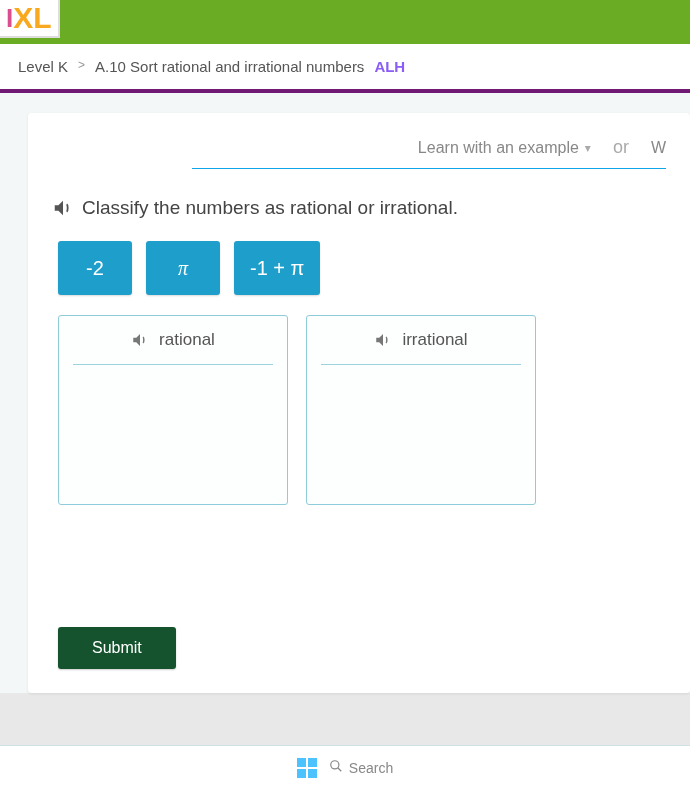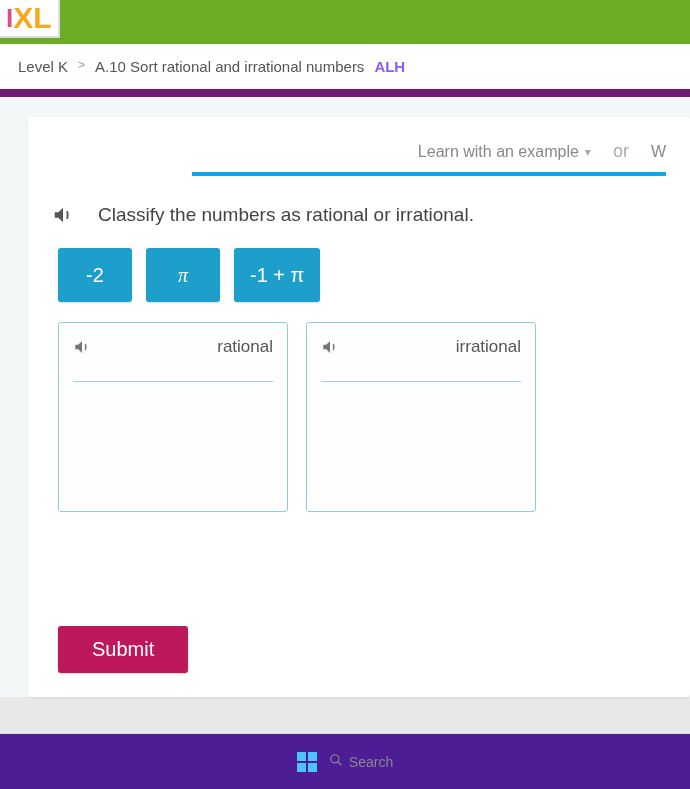--- a/index.html
+++ b/index.html
@@ -31,21 +31,21 @@
   .logo-x { color: #f8a91f; font-weight: 900; font-size: 30px; }
   .logo-l { color: #f8a91f; font-weight: 900; font-size: 30px; }
   .breadcrumb {
     background: #fff;
     padding: 14px 18px;
     font-size: 15px;
     color: #555;
     display: flex;
     align-items: flex-start;
     gap: 10px;
-    border-bottom: 8px solid #701a75;
+    border-bottom: 4px solid #701a75;
   }
   .breadcrumb .chev { color: #999; font-size: 12px; }
   .breadcrumb .code { color: #8b5cf6; margin-left: 0; font-weight: bold; }
   .content-wrap {
     background: #f4f7f7;
     padding: 20px 0 0 28px;
   }
   .card {
     background: #fff;
     border-radius: 4px;
@@ -56,32 +56,32 @@
   }
   .card-top {
     display: flex;
     justify-content: flex-end;
     align-items: center;
     gap: 22px;
     color: #888;
     font-size: 16px;
     margin-bottom: 28px;
     padding-right: 0;
-    border-bottom: 4px solid #0ea5e9;
+    border-bottom: 1px solid #0ea5e9;
     padding-bottom: 10px;
     margin-left: 140px;
   }
   .learn-example { display: flex; align-items: center; gap: 6px; cursor: pointer; }
   .learn-example .chev-down { font-size: 12px; color: #aaa; }
   .or-text { color: #aaa; font-size: 18px; }
   .watch { color: #888; cursor: pointer; }
   .question-row {
     display: flex;
     align-items: center;
-    gap: 24px;
+    gap: 8px;
     margin-bottom: 22px;
   }
   .speaker-icon {
     display: inline-flex;
     align-items: center;
   }
   .question-text {
     color: #444;
     font-size: 19px;
   }
@@ -120,43 +120,43 @@
     padding: 14px 14px;
     background: #fdfefe;
   }
   .drop-header {
     display: flex;
     align-items: center;
     gap: 10px;
     color: #555;
     font-size: 17px;
     border-bottom: 1px solid #9dd3de;
-    padding-bottom: 24px;
-    justify-content: space-between;
+    padding-bottom: 14px;
+    justify-content: center;
   }
   .submit-btn {
     position: absolute;
     bottom: 24px;
     left: 30px;
-    background: #be185d;
+    background: #14532d;
     color: #fff;
     border: none;
     padding: 12px 34px;
-    font-size: 20px;
+    font-size: 16px;
     border-radius: 3px;
     cursor: pointer;
     box-shadow: 0 1px 2px rgba(0,0,0,0.2);
   }
   .taskbar {
     position: absolute;
     bottom: 0;
     left: 0;
     right: 0;
-    height: 56px;
-    background: #4c1d95;
+    height: 44px;
+    background: #ffffff;
     display: flex;
     align-items: center;
     justify-content: center;
     gap: 12px;
     border-top: 1px solid #cfe1e4;
   }
   .win-icon {
     width: 20px; height: 20px;
     display: grid;
     grid-template-columns: 1fr 1fr;

